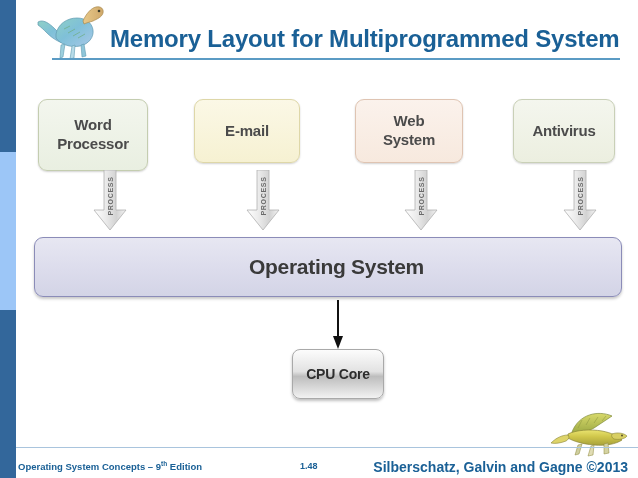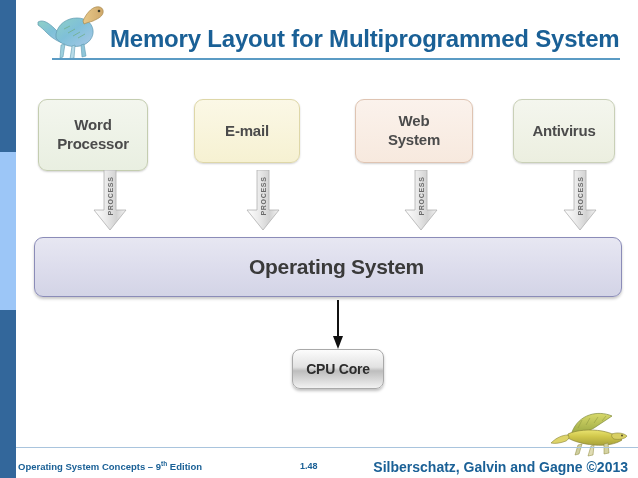--- a/index.html
+++ b/index.html
@@ -80,21 +80,21 @@
     font-size: 15px;
     font-weight: bold;
     color: #4b4b4b;
     line-height: 1.25;
     letter-spacing: -0.2px;
   }
   .app-word   { left: 22px;  top: 29px; width: 110px; height: 72px;
                 background: linear-gradient(180deg,#f3f6ee 0%,#e9efe1 100%); border-color:#c4cdb0; }
   .app-email  { left: 178px; top: 29px; width: 106px; height: 64px;
                 background: linear-gradient(180deg,#fbf8e6 0%,#f6f1d2 100%); border-color:#ded7a8;text-align:center; }
-  .app-web    { left: 339px; top: 29px; width: 118px; height: 64px;
+  .app-web    { left: 339px; top: 29px; width: 108px; height: 64px;
                 background: linear-gradient(180deg,#fbf2ec 0%,#f7e9de 100%); border-color:#dfc4b2; }
   .app-anti   { left: 497px; top: 29px; width: 102px; height: 64px;
                 background: linear-gradient(180deg,#f4f6ee 0%,#ecefe0 100%); border-color:#c9d0b7; }
 
   
   .proc-arrow {
     position: absolute;
     width: 34px; height: 62px;
     top: 100px;
   }
@@ -130,21 +130,21 @@
     font-weight: bold;
     color: #3a3a3a;
     letter-spacing: -0.3px;
     padding-left: 17px;
   }
 
   
   .cpu-box {
     position: absolute;
     left: 276px; top: 279px;
-    width: 92px; height: 40px;
+    width: 92px; height: 50px;
     box-sizing: border-box;
     border-radius: 8px;
     border: 1px solid #a9a9a9;
     background: linear-gradient(180deg,#fcfcfc 0%,#e2e2e2 45%,#bdbdbd 55%,#f2f2f2 100%);
     box-shadow: 0 2px 3px rgba(0,0,0,0.25);
     display: flex;
     align-items: center;
     justify-content: center;
     font-size: 14px;
     font-weight: bold;

